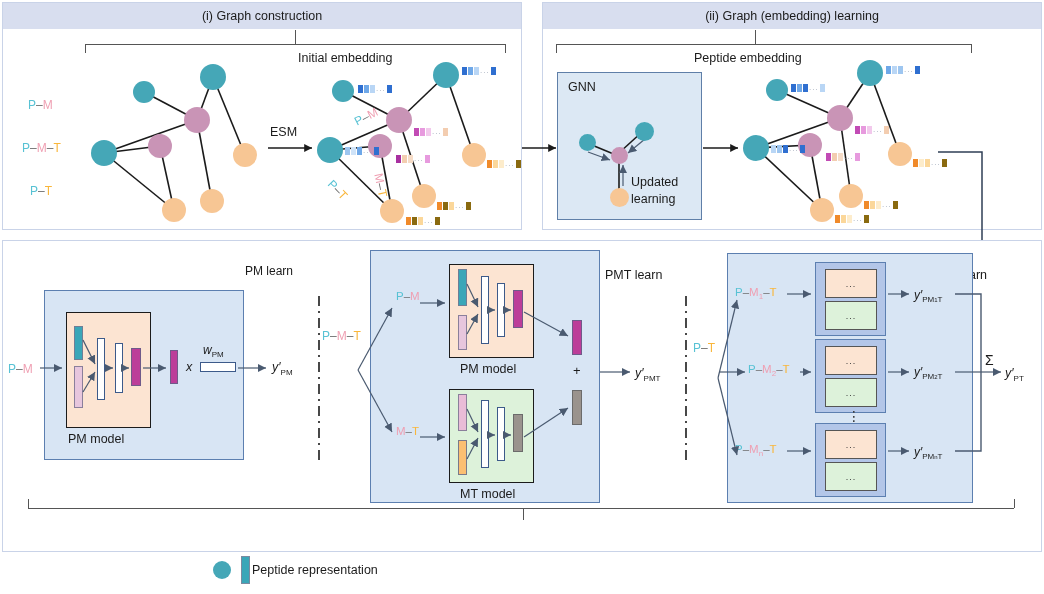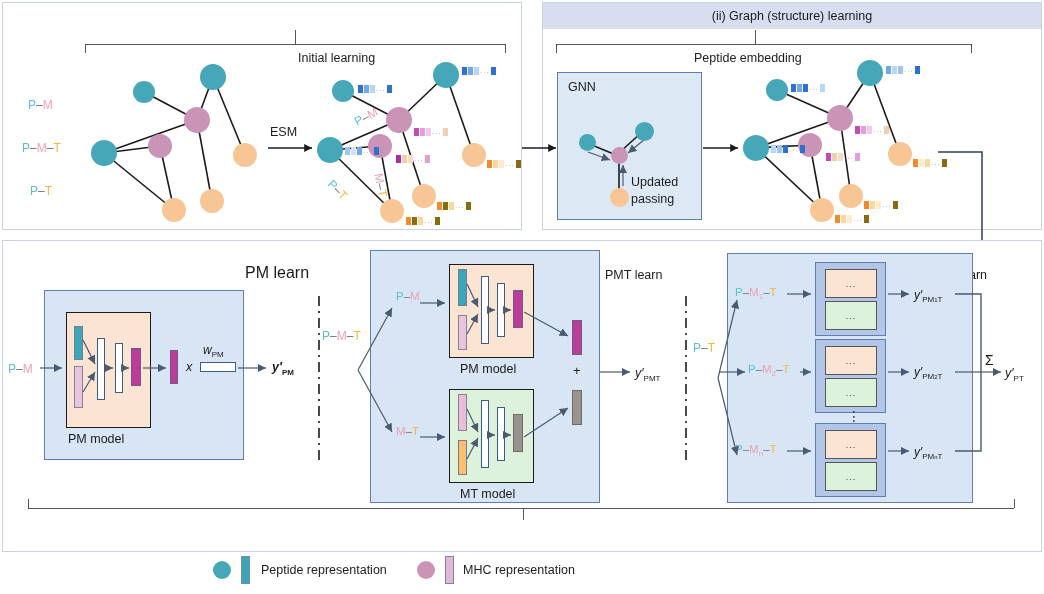--- a/index.html
+++ b/index.html
@@ -46,26 +46,29 @@
   .lg-bar{width:7px;height:26px;}
   .lg-txt{font-size:12.5px;color:#1b1b1b;}
   svg{position:absolute;left:0;top:0;overflow:visible;}
 </style>
 </head>
 <body>
 
 <div id="root">
 
   <div class="panel" style="left:2px;top:2px;width:520px;height:228px;"></div>
+  <div class="band" style="left:3px;top:3px;width:518px;height:26px;">
+    <span>(i) Graph construction</span>
+  </div>
 
   <div class="brk" style="left:85px;top:44px;width:420px;"></div>
   <div class="brkl" style="left:85px;top:44px;height:9px;"></div>
   <div class="brkl" style="left:505px;top:44px;height:9px;"></div>
   <div class="brkl" style="left:295px;top:30px;height:14px;"></div>
-  <div class="lbl" style="left:298px;top:51px;font-size:12.5px;">Initial learning</div>
+  <div class="lbl" style="left:298px;top:51px;font-size:12.5px;">Initial embedding</div>
 
   <div class="lbl" style="left:28px;top:98px;">
     <span class="cP">P</span><span class="cDash">–</span><span class="cM">M</span>
   </div>
   <div class="lbl" style="left:22px;top:141px;">
     <span class="cP">P</span><span class="cDash">–</span><span class="cM">M</span><span class="cDash">–</span><span class="cT">T</span>
   </div>
   <div class="lbl" style="left:30px;top:184px;">
     <span class="cP">P</span><span class="cDash">–</span><span class="cT">T</span>
   </div>
@@ -190,21 +193,21 @@
   </div>
   <div class="lbl" style="left:335px;top:177px;transform:rotate(46deg);transform-origin:0 0;font-size:12px;">
     <span class="cP">P</span><span class="cDash">–</span><span class="cT">T</span>
   </div>
   <div class="lbl" style="left:385px;top:172px;transform:rotate(78deg);transform-origin:0 0;font-size:12px;">
     <span class="cM">M</span><span class="cDash">–</span><span class="cT">T</span>
   </div>
 
   <div class="panel" style="left:542px;top:2px;width:500px;height:228px;"></div>
   <div class="band" style="left:543px;top:3px;width:498px;height:26px;">
-    <span>(ii) Graph (structure) learning</span>
+    <span>(ii) Graph (embedding) learning</span>
   </div>
 
   <div class="brk" style="left:556px;top:44px;width:415px;"></div>
   <div class="brkl" style="left:556px;top:44px;height:9px;"></div>
   <div class="brkl" style="left:971px;top:44px;height:9px;"></div>
   <div class="brkl" style="left:755px;top:30px;height:14px;"></div>
   <div class="lbl" style="left:694px;top:51px;font-size:12.5px;">Peptide embedding</div>
 
   <svg width="1044" height="594" style="pointer-events:none;">
     <line x1="522" y1="148" x2="556" y2="148" stroke="#1b1b1b" stroke-width="1.3" marker-end="url(#ah)"></line>
@@ -223,21 +226,21 @@
       <line x1="588" y1="152" x2="610" y2="160" marker-end="url(#ahg)"></line>
       <line x1="645" y1="139" x2="628" y2="153" marker-end="url(#ahg)"></line>
       <line x1="623" y1="186" x2="623" y2="165" marker-end="url(#ahg)"></line>
     </g>
   </svg>
   <div class="node n-p" style="left:579px;top:134px;width:17px;height:17px;"></div>
   <div class="node n-p" style="left:635px;top:122px;width:19px;height:19px;"></div>
   <div class="node n-m" style="left:611px;top:147px;width:17px;height:17px;"></div>
   <div class="node n-t" style="left:610px;top:188px;width:19px;height:19px;"></div>
   <div class="lbl" style="left:631px;top:175px;font-size:12.5px;">Updated</div>
-  <div class="lbl" style="left:631px;top:192px;font-size:12.5px;">passing</div>
+  <div class="lbl" style="left:631px;top:192px;font-size:12.5px;">learning</div>
 
   <svg width="1044" height="594" style="pointer-events:none;">
     <g stroke="#1b1b1b" stroke-width="1.6" fill="none">
       <line x1="777" y1="90" x2="840" y2="118"></line>
       <line x1="840" y1="118" x2="870" y2="73"></line>
       <line x1="870" y1="73" x2="900" y2="154"></line>
       <line x1="840" y1="118" x2="756" y2="148"></line>
       <line x1="756" y1="148" x2="810" y2="145"></line>
       <line x1="810" y1="145" x2="822" y2="210"></line>
       <line x1="756" y1="148" x2="822" y2="210"></line>
@@ -316,41 +319,41 @@
     <polyline points="982,250 343,250 343,300" fill="none" stroke="#4a5a70" stroke-width="1.3" marker-end="url(#ahg)"></polyline>
     <polyline points="982,250 712,250 712,300" fill="none" stroke="#4a5a70" stroke-width="1.3" marker-end="url(#ahg)"></polyline>
   </svg>
 
   <div class="panel" style="left:2px;top:240px;width:1040px;height:312px;"></div>
   <div class="brk" style="left:28px;top:508px;width:986px;"></div>
   <div class="brkl" style="left:28px;top:499px;height:9px;"></div>
   <div class="brkl" style="left:1014px;top:499px;height:9px;"></div>
   <div class="brkl" style="left:523px;top:508px;height:12px;"></div>
 
-  <div class="lbl" style="left:245px;top:264px;font-size:16px;">PM learn</div>
+  <div class="lbl" style="left:245px;top:264px;font-size:12px;">PM learn</div>
   <div class="box learnbox" style="left:44px;top:290px;width:200px;height:170px;"></div>
   <div class="box pmmodel" style="left:66px;top:312px;width:85px;height:116px;"></div>
   <div class="lbl" style="left:68px;top:432px;font-size:12.5px;">PM model</div>
 
   <div class="lbl" style="left:8px;top:362px;">
     <span class="cP">P</span><span class="cDash">–</span><span class="cM">M</span>
   </div>
 
   <div class="bar b-teal" style="left:74px;top:326px;width:9px;height:34px;"></div>
   <div class="bar b-pinklt" style="left:74px;top:366px;width:9px;height:42px;"></div>
   <div class="bar b-white" style="left:97px;top:338px;width:8px;height:62px;"></div>
   <div class="bar b-white" style="left:115px;top:343px;width:8px;height:50px;"></div>
   <div class="bar b-mag" style="left:131px;top:348px;width:10px;height:38px;"></div>
   <div class="bar b-mag" style="left:170px;top:350px;width:8px;height:34px;"></div>
   <div class="lbl ital" style="left:186px;top:360px;font-size:12.5px;">x</div>
   <div class="bar b-hollow" style="left:200px;top:362px;width:36px;height:10px;"></div>
   <div class="lbl" style="left:203px;top:343px;font-size:12px;">
     <span class="ital">w</span><sub>PM</sub>
   </div>
-  <div class="lbl" style="left:272px;top:360px;font-size:12.5px;font-weight:bold;">
+  <div class="lbl" style="left:272px;top:360px;font-size:12.5px;">
     <span class="ital">y′</span><sub>PM</sub>
   </div>
 
   <svg width="1044" height="594" style="pointer-events:none;">
     <g stroke="#4a5a70" stroke-width="1.2" fill="none">
       <line x1="40" y1="368" x2="62" y2="368" marker-end="url(#ahg)"></line>
       <line x1="83" y1="340" x2="95" y2="364" marker-end="url(#ahg)"></line>
       <line x1="83" y1="392" x2="95" y2="372" marker-end="url(#ahg)"></line>
       <line x1="106" y1="368" x2="113" y2="368" marker-end="url(#ahg)"></line>
       <line x1="124" y1="368" x2="129" y2="368" marker-end="url(#ahg)"></line>
@@ -491,21 +494,16 @@
       <line x1="888" y1="451" x2="909" y2="451" marker-end="url(#ahg)"></line>
       <polyline points="955,294 981,294 981,451 955,451" stroke="#4a5a70" stroke-width="1.4" fill="none"></polyline>
       <line x1="955" y1="372" x2="981" y2="372" stroke="#4a5a70" stroke-width="1.2"></line>
       <line x1="981" y1="372" x2="1001" y2="372" marker-end="url(#ahg)"></line>
     </g>
   </svg>
 
   <div class="legend" style="left:213px;top:556px;">
     <div class="lg-dot" style="background:#45a7b7;"></div>
     <div class="lg-bar" style="background:#3aa6b8;border:1px solid #7a8aa0;margin-left:10px;"></div>
-    <div class="lg-txt" style="margin-left:11px;">Peptide representation</div>
-  </div>
-  <div class="legend" style="left:417px;top:556px;">
-    <div class="lg-dot" style="background:#c994b6;"></div>
-    <div class="lg-bar" style="background:#e0b9d6;border:1px solid #8a7f9b;margin-left:10px;"></div>
-    <div class="lg-txt" style="margin-left:9px;">MHC representation</div>
+    <div class="lg-txt" style="margin-left:2px;">Peptide representation</div>
   </div>
 
 </div>
 
 </body></html>

